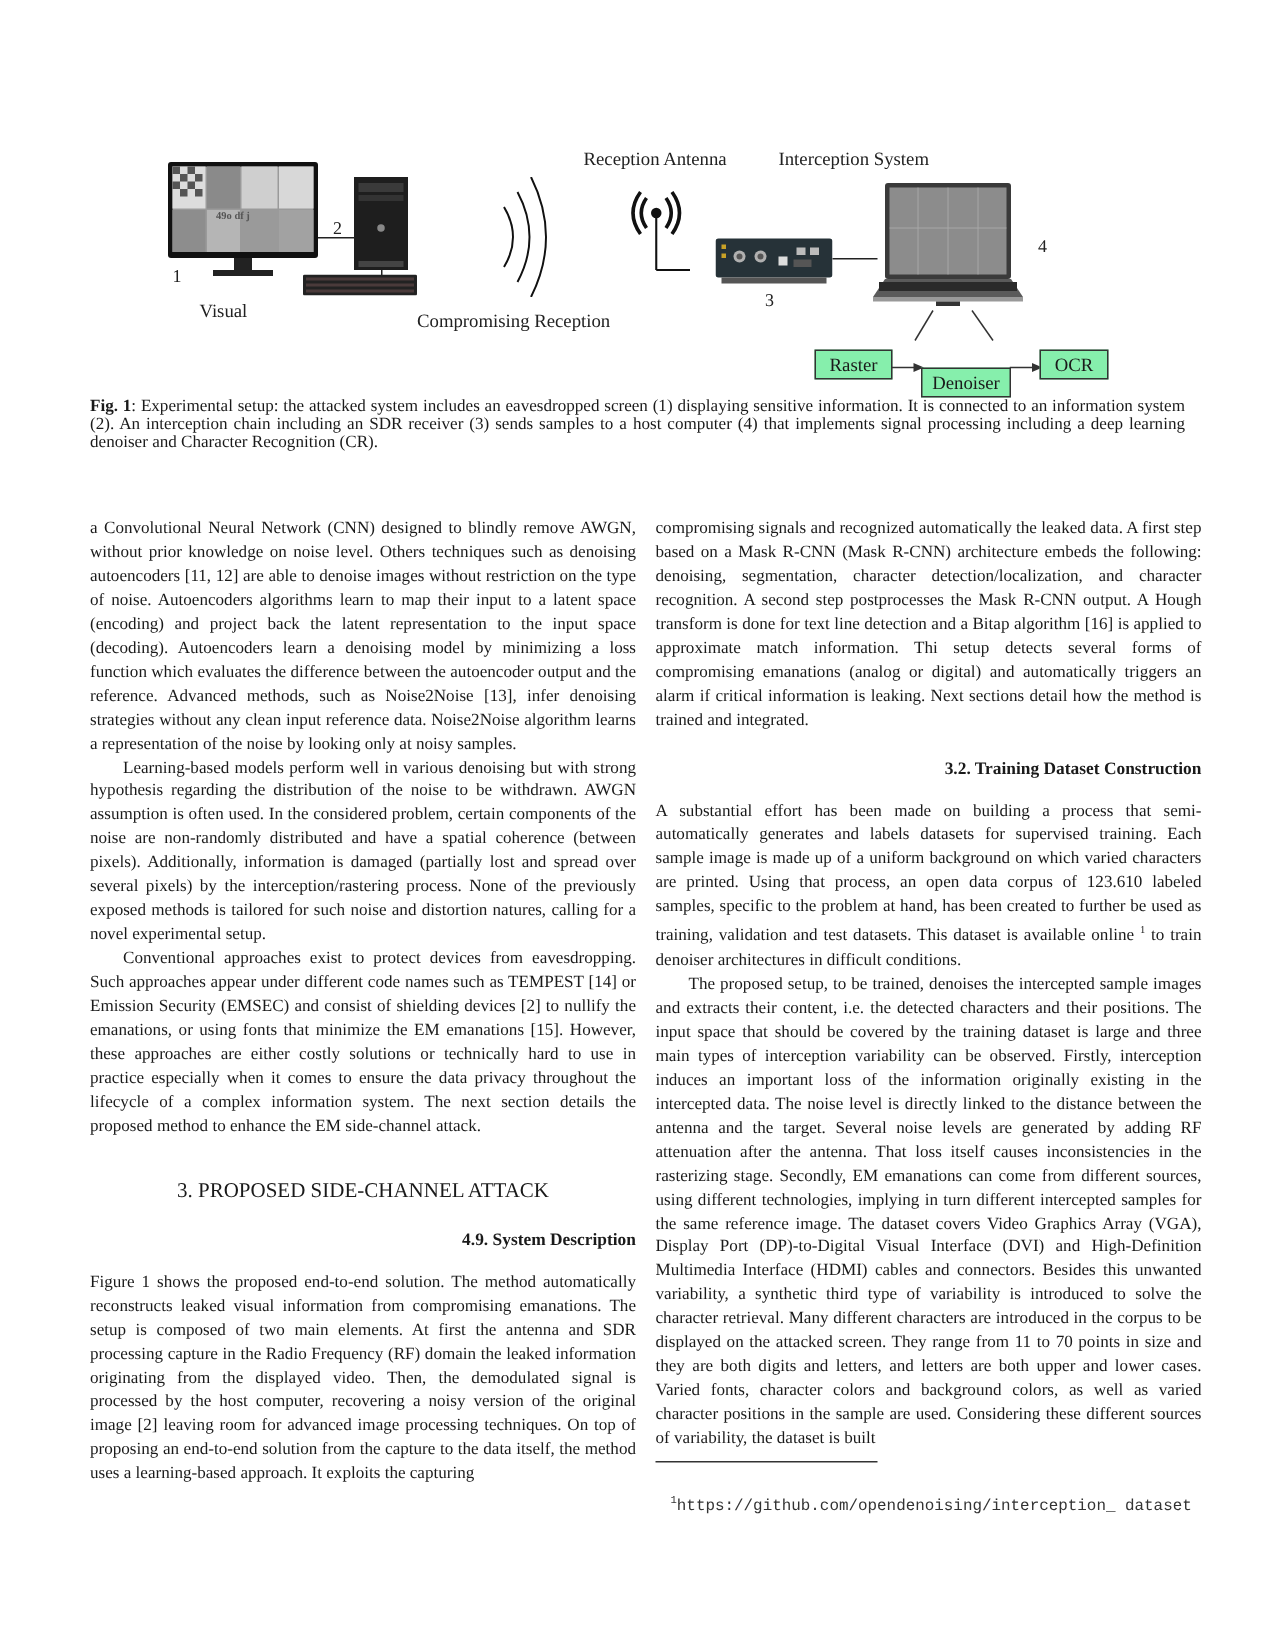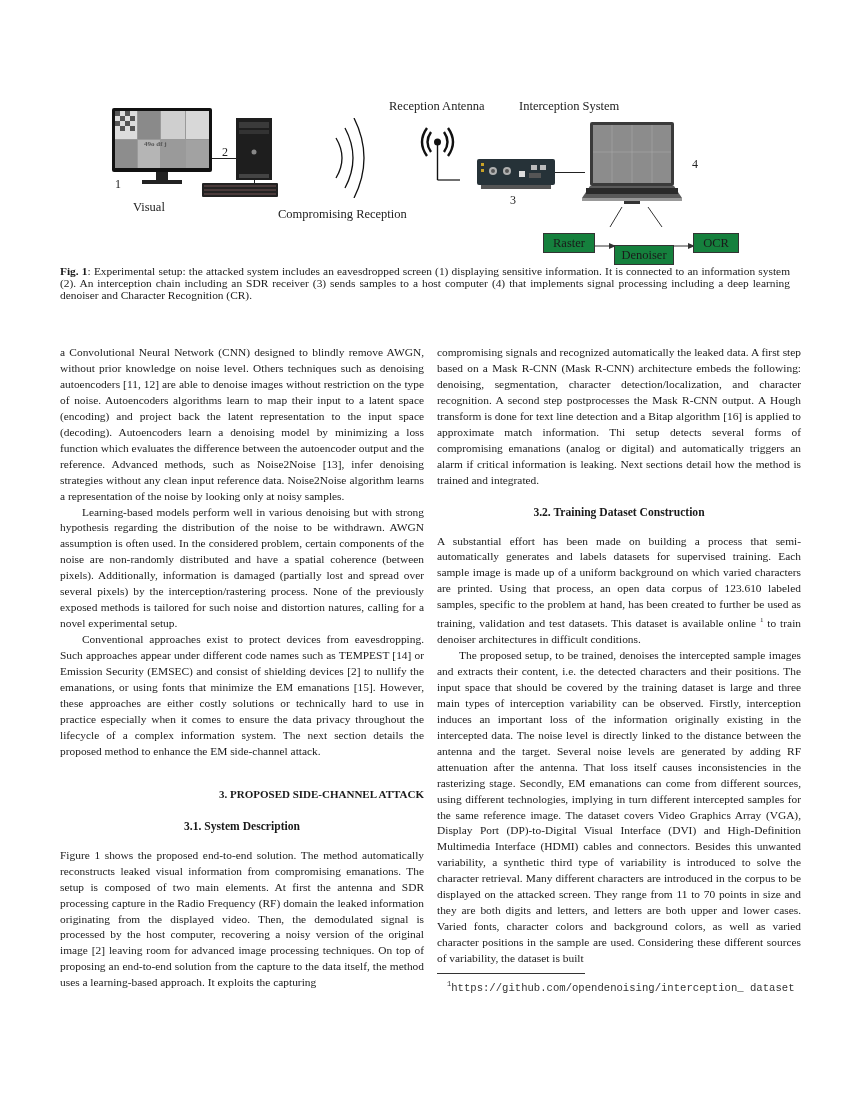--- a/index.html
+++ b/index.html
@@ -6,25 +6,25 @@
   body { width:850px; height:1100px; position:relative; overflow:hidden; color:#1a1a1a;
          font-family:"Liberation Serif","DejaVu Serif",serif; }
   .abs { position:absolute; }
   .fig-label { font-size:12.5px; font-family:"Liberation Serif",serif; color:#222; }
   .num { font-size:12px; color:#222; }
   .caption { position:absolute; left:60px; top:265px; width:730px; font-size:11.4px; line-height:12px; text-align:justify; }
   .caption b { font-weight:bold; }
   .col { position:absolute; width:364px; font-size:11.4px; line-height:15.95px; text-align:justify; hyphens:manual; }
   .col p { margin:0; }
   .col p.ind { text-indent:22px; }
-  .sec { font-weight:bold; text-align:right; font-size:11px; margin:0; }
-  .subsec { font-weight:bold; font-size:11.6px; margin:0; text-align:center; }
+  .sec { font-weight:normal; text-align:center; font-size:14px; margin:0; }
+  .subsec { font-weight:bold; font-size:11.6px; margin:0; text-align:right; }
   .fn-rule { width:148px; border-top:1px solid #333; }
   .fn { font-family:"Liberation Mono","DejaVu Sans Mono",monospace; font-size:10.6px; line-height:14px; color:#333; }
-  .flowbox { position:absolute; border:1px solid #333; background:#15803d; font-size:12.5px; text-align:center; line-height:18px; height:18px; }
+  .flowbox { position:absolute; border:1px solid #333; background:#86efac; font-size:12.5px; text-align:center; line-height:18px; height:18px; }
 </style>
 </head>
 <body>
 
 <div>
 
   <div class="abs" style="left:112px;top:108px;width:100px;height:80px;">
     <svg width="100" height="80" viewBox="0 0 100 80">
       <rect x="0" y="0" width="100" height="64" rx="2" fill="#111"></rect>
       <rect x="3" y="3" width="94" height="57" fill="#9a9a9a"></rect>
@@ -165,30 +165,30 @@
   <b>Fig. 1</b><span>: Experimental setup: the attacked system includes an eavesdropped screen (1) displaying sensitive information. It is connected to an information system (2). An interception chain including an SDR receiver (3) sends samples to a host computer (4) that implements signal processing including a deep learning denoiser and Character Recognition (CR).</span>
 </div>
 
 <div class="col" style="left:60px;top:345px;">
   <p>a Convolutional Neural Network (CNN) designed to blindly remove AWGN, without prior knowledge on noise level. Others techniques such as denoising autoencoders [11, 12] are able to denoise images without restriction on the type of noise. Autoencoders algorithms learn to map their input to a latent space (encoding) and project back the latent representation to the input space (decoding). Autoencoders learn a denoising model by minimizing a loss function which evaluates the difference between the autoencoder output and the reference. Advanced methods, such as Noise2Noise [13], infer denoising strategies without any clean input reference data. Noise2Noise algorithm learns a representation of the noise by looking only at noisy samples.</p>
   <p class="ind">Learning-based models perform well in various denoising but with strong hypothesis regarding the distribution of the noise to be withdrawn. AWGN assumption is often used. In the considered problem, certain components of the noise are non-randomly distributed and have a spatial coherence (between pixels). Additionally, information is damaged (partially lost and spread over several pixels) by the interception/rastering process. None of the previously exposed methods is tailored for such noise and distortion natures, calling for a novel experimental setup.</p>
   <p class="ind">Conventional approaches exist to protect devices from eavesdropping. Such approaches appear under different code names such as TEMPEST [14] or Emission Security (EMSEC) and consist of shielding devices [2] to nullify the emanations, or using fonts that minimize the EM emanations [15]. However, these approaches are either costly solutions or technically hard to use in practice especially when it comes to ensure the data privacy throughout the lifecycle of a complex information system. The next section details the proposed method to enhance the EM side-channel attack.</p>
   <div style="height:27px;"></div>
   <p class="sec">3. PROPOSED SIDE-CHANNEL ATTACK</p>
   <div style="height:16px;"></div>
-  <p class="subsec">3.1. System Description</p>
+  <p class="subsec">4.9. System Description</p>
   <div style="height:13px;"></div>
   <p>Figure 1 shows the proposed end-to-end solution. The method automatically reconstructs leaked visual information from compromising emanations. The setup is composed of two main elements. At first the antenna and SDR processing capture in the Radio Frequency (RF) domain the leaked information originating from the displayed video. Then, the demodulated signal is processed by the host computer, recovering a noisy version of the original image [2] leaving room for advanced image processing techniques. On top of proposing an end-to-end solution from the capture to the data itself, the method uses a learning-based approach. It exploits the capturing</p>
 </div>
 
 <div class="col" style="left:437px;top:345px;">
   <p>compromising signals and recognized automatically the leaked data. A first step based on a Mask R-CNN (Mask R-CNN) architecture embeds the following: denoising, segmentation, character detection/localization, and character recognition. A second step postprocesses the Mask R-CNN output. A Hough transform is done for text line detection and a Bitap algorithm [16] is applied to approximate match information. Thi setup detects several forms of compromising emanations (analog or digital) and automatically triggers an alarm if critical information is leaking. Next sections detail how the method is trained and integrated.</p>
   <div style="height:16px;"></div>
   <p class="subsec">3.2. Training Dataset Construction</p>
   <div style="height:13px;"></div>
   <p><span>A substantial effort has been made on building a process that semi-automatically generates and labels datasets for supervised training. Each sample image is made up of a uniform background on which varied characters are printed. Using that process, an open data corpus of 123.610 labeled samples, specific to the problem at hand, has been created to further be used as training, validation and test datasets. This dataset is available online </span><sup style="font-size:7px;">1</sup><span> to train denoiser architectures in difficult conditions.</span></p>
   <p class="ind">The proposed setup, to be trained, denoises the intercepted sample images and extracts their content, i.e. the detected characters and their positions. The input space that should be covered by the training dataset is large and three main types of interception variability can be observed. Firstly, interception induces an important loss of the information originally existing in the intercepted data. The noise level is directly linked to the distance between the antenna and the target. Several noise levels are generated by adding RF attenuation after the antenna. That loss itself causes inconsistencies in the rasterizing stage. Secondly, EM emanations can come from different sources, using different technologies, implying in turn different intercepted samples for the same reference image. The dataset covers Video Graphics Array (VGA), Display Port (DP)-to-Digital Visual Interface (DVI) and High-Definition Multimedia Interface (HDMI) cables and connectors. Besides this unwanted variability, a synthetic third type of variability is introduced to solve the character retrieval. Many different characters are introduced in the corpus to be displayed on the attacked screen. They range from 11 to 70 points in size and they are both digits and letters, and letters are both upper and lower cases. Varied fonts, character colors and background colors, as well as varied character positions in the sample are used. Considering these different sources of variability, the dataset is built</p>
   <div style="height:6px;"></div>
   <div class="fn-rule"></div>
-  <div class="fn" style="margin-top:3px;">
+  <div class="fn" style="margin-top:19px;">
     <span style="display:inline-block;width:10px;"></span><sup style="font-size:7px;">1</sup><span>https://github.com/opendenoising/interception_ dataset</span>
   </div>
 </div>
 
 </body></html>

